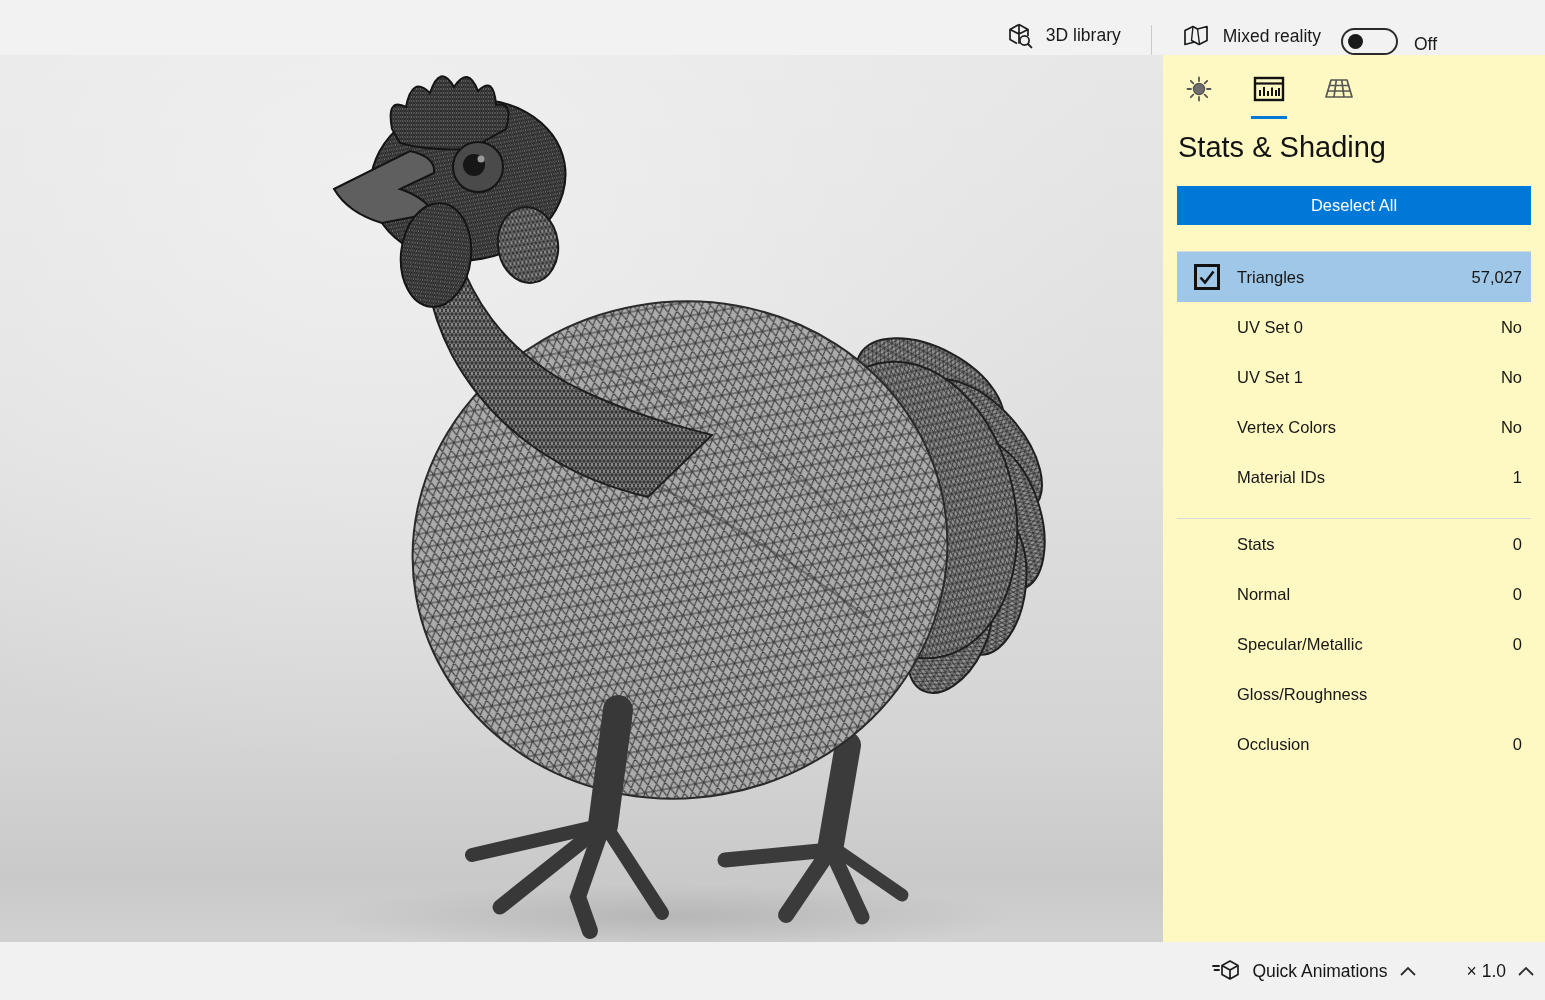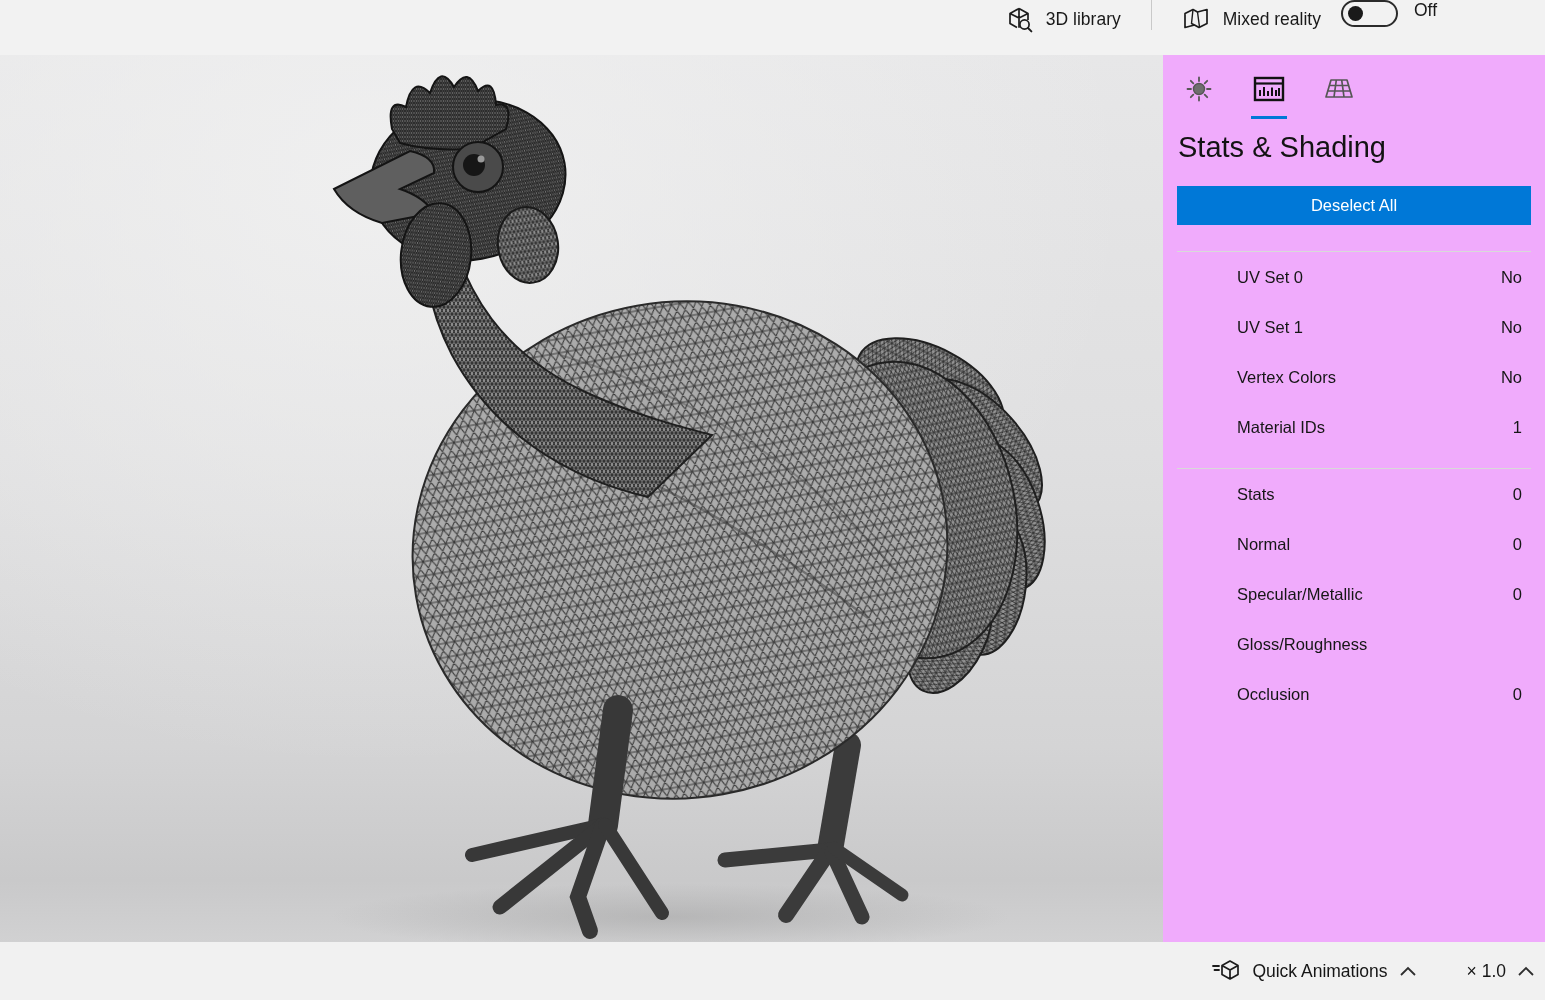--- a/index.html
+++ b/index.html
@@ -7,21 +7,21 @@
   body {
     width:1545px; height:1000px; overflow:hidden;
     font-family:"Liberation Sans", sans-serif;
     background:#f2f2f2; color:#191919;
   }
   .app { position:relative; width:1545px; height:1000px; }
 
   
   .topbar {
     position:absolute; top:0; left:0; right:0; height:55px;
-    background:#f2f2f2; display:flex; align-items:flex-start;
+    background:#f2f2f2; display:flex; align-items:flex-end;
     justify-content:flex-end; padding-right:108px; z-index:4;
   }
   .tb-btn {
     display:flex; align-items:center; gap:13px; border:none; background:none;
     font-family:inherit; font-size:17.5px; color:#191919; padding:6px 10px; cursor:pointer;
   }
   .tb-sep { width:1px; height:30px; background:#c9c9c9; margin:0 20px; }
   .toggle {
     position:relative; width:57px; height:27px; margin:0 16px 0 18px;
     border:2px solid #2b2b2b; border-radius:15px; background:#f2f2f2; cursor:pointer;
@@ -32,21 +32,21 @@
   }
   .toggle-state { font-size:17.5px; color:#191919; }
 
   
   .viewport { position:absolute; top:55px; left:0; width:1163px; height:887px; cursor:grab; }
   .viewport svg { display:block; width:100%; height:100%; }
 
   
   .panel {
     position:absolute; top:55px; left:1163px; width:382px; bottom:58px;
-    background:#f0abfc; padding:0 14px; overflow:hidden;
+    background:#fef9c3; padding:0 14px; overflow:hidden;
   }
   .tabs { display:flex; gap:26px; padding-top:18px; height:66px; }
   .tab {
     position:relative; width:44px; height:46px; border:none; background:none;
     display:flex; align-items:flex-start; justify-content:center; padding-top:2px; cursor:pointer;
   }
   .tab .underline { position:absolute; left:4px; right:4px; bottom:0; height:3px; background:#0078d7; }
   .panel-title { font-size:29px; font-weight:400; color:#131313; margin:10px 0 22px 1px; }
   .deselect-btn {
     display:block; width:100%; height:39px; border:none; background:#0078d7;
@@ -221,20 +221,28 @@
       </button>
     </div>
 
     <h1 class="panel-title">Stats &amp; Shading</h1>
 
     <button class="deselect-btn">Deselect All</button>
 
     <div class="divider"></div>
 
 
+    <div class="row hl">
+      <svg class="cb" width="26" height="26" viewBox="0 0 26 26" fill="none">
+        <rect x="1.5" y="1.5" width="23" height="23" stroke="#111" stroke-width="3" fill="none"></rect>
+        <path d="M6.5 13.5 L11 18.5 L19.5 7.5" stroke="#111" stroke-width="2.6" fill="none"></path>
+      </svg>
+      <span>Triangles</span>
+      <span class="val">57,027</span>
+    </div>
     <div class="row">
       <span>UV Set 0</span>
       <span class="val">No</span>
     </div>
     <div class="row">
       <span>UV Set 1</span>
       <span class="val">No</span>
     </div>
     <div class="row">
       <span>Vertex Colors</span>

